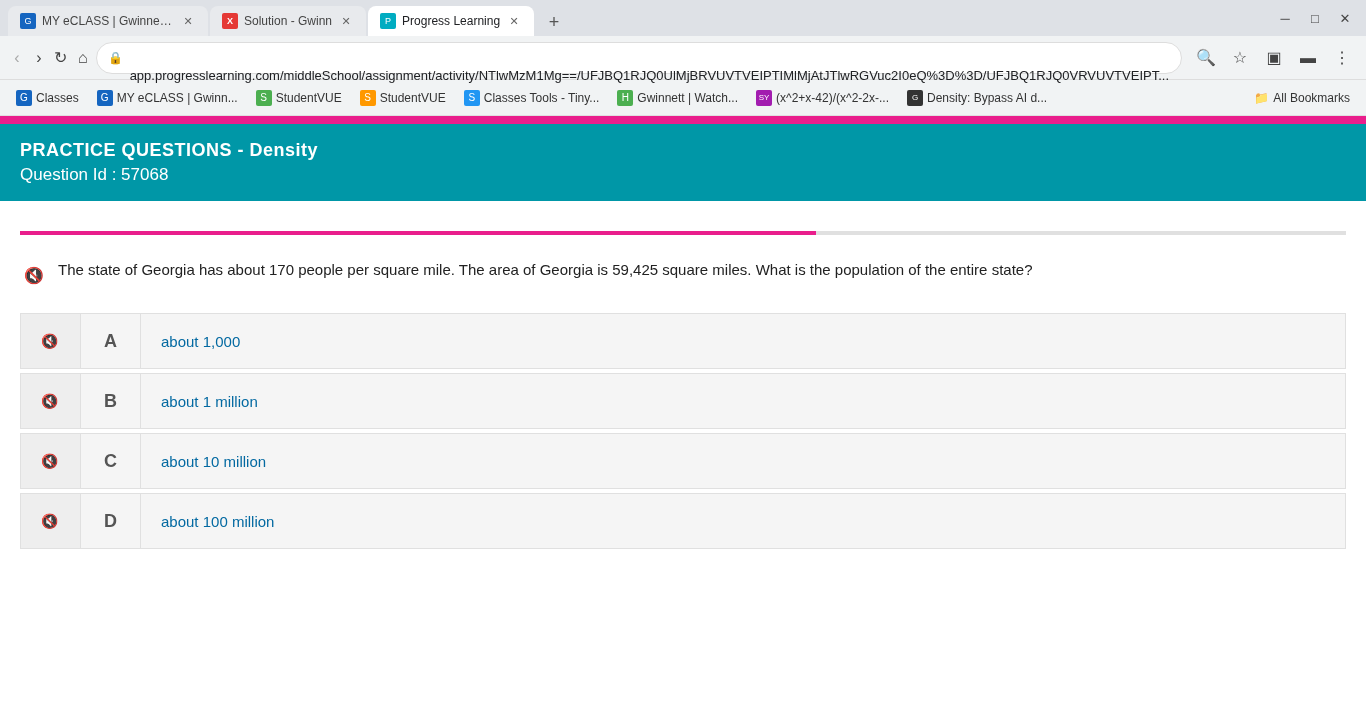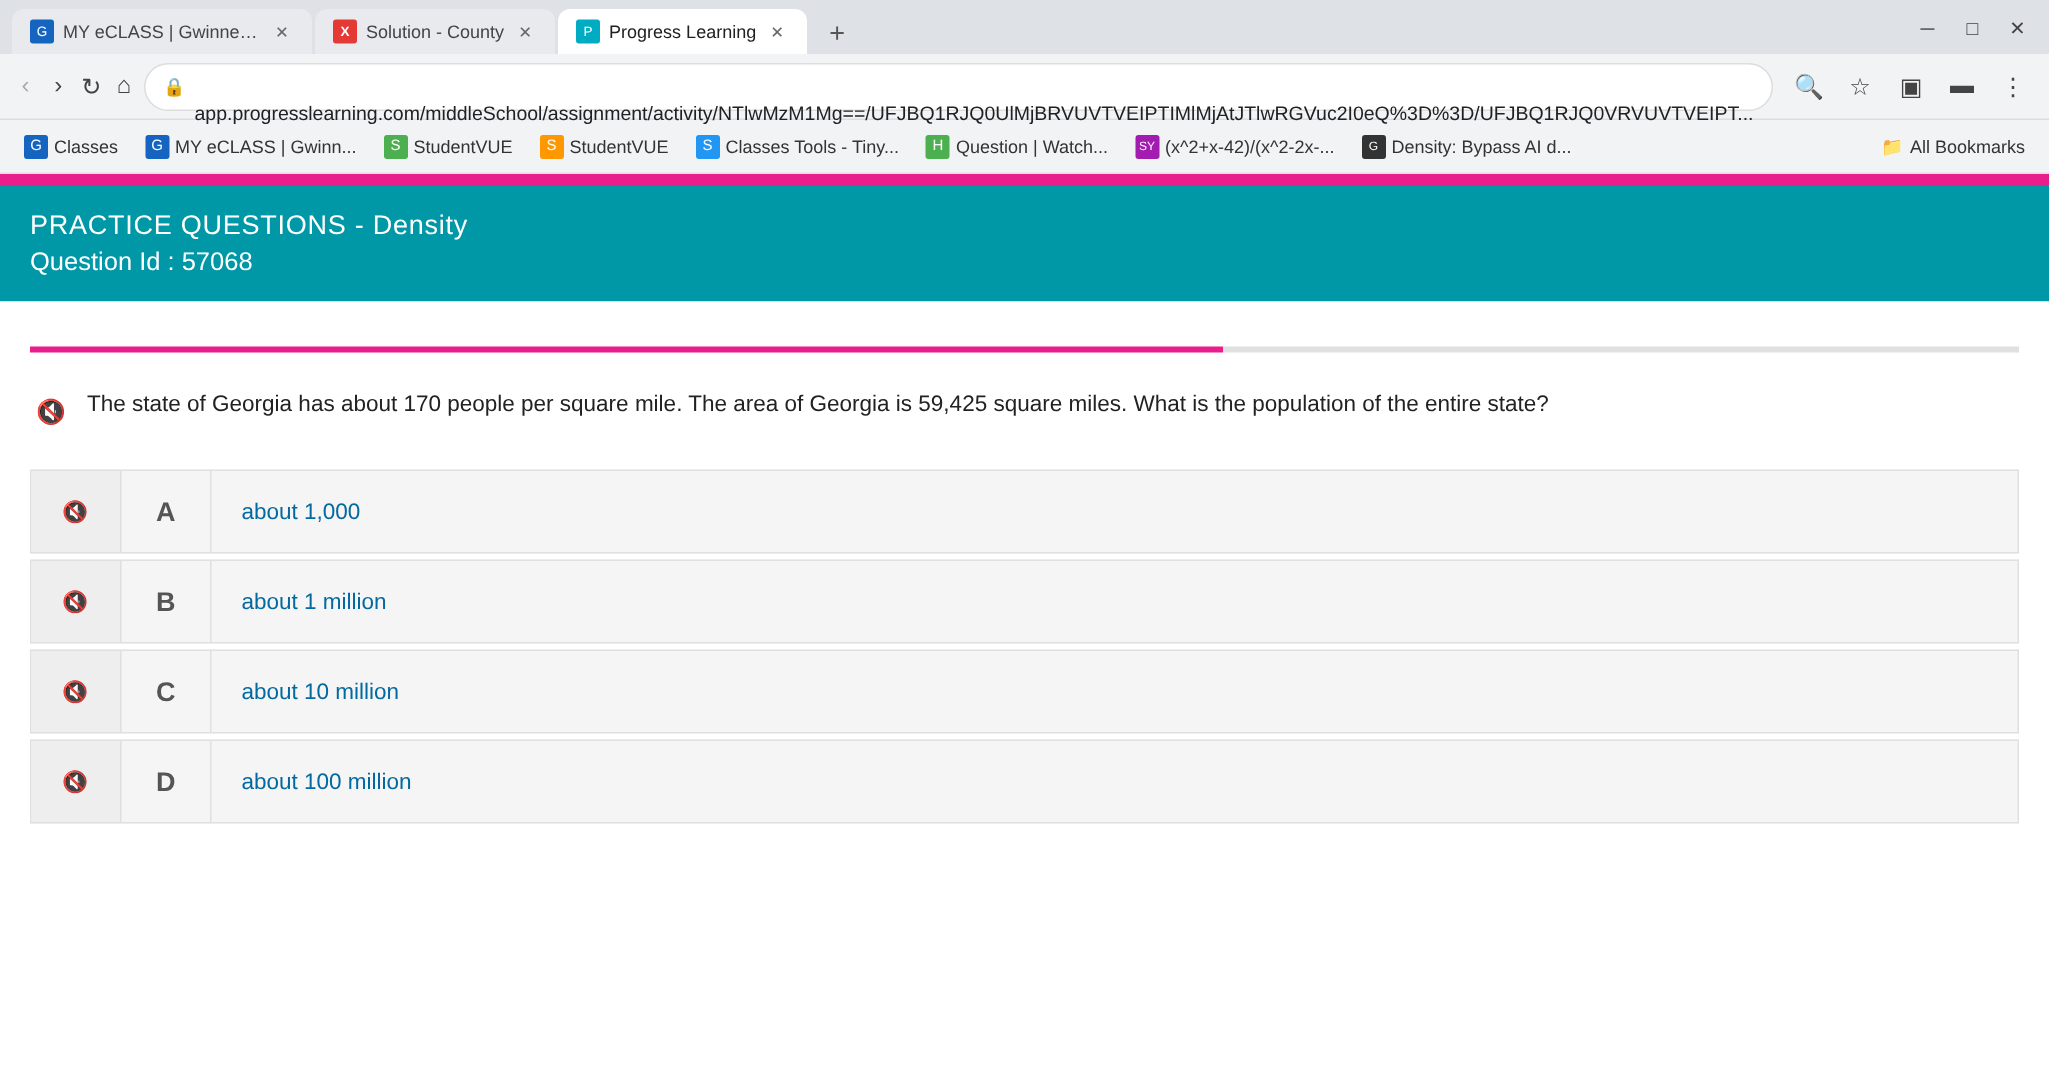--- a/index.html
+++ b/index.html
@@ -208,21 +208,21 @@
       background: #e91e8c;
     }
     
     .practice-header {
       background: #0097a7;
       padding: 16px 20px 16px 20px;
       color: white;
     }
     .practice-title {
       font-size: 18px;
-      font-weight: normal;
+      font-weight: bold;
       letter-spacing: 0.5px;
     }
     .question-id {
       font-size: 17px;
       margin-top: 4px;
     }
 
     
     .question-area {
       padding: 30px 20px 20px 20px;
@@ -312,21 +312,21 @@
     <div class="tab-strip">
 
       <div class="tab">
         <div class="tab-favicon" style="background:#1565c0;color:white;font-size:9px;">G</div>
         <span class="tab-label">MY eCLASS | Gwinnett County...</span>
         <div class="tab-close">✕</div>
       </div>
 
       <div class="tab">
         <div class="tab-favicon" style="background:#e53935;color:white;font-size:9px;font-weight:bold;">X</div>
-        <span class="tab-label">Solution - County</span>
+        <span class="tab-label">Solution - Gwinn</span>
         <div class="tab-close">✕</div>
       </div>
 
       <div class="tab active">
         <div class="tab-favicon" style="background:#00acc1;color:white;font-size:9px;">P</div>
         <span class="tab-label">Progress Learning</span>
         <div class="tab-close">✕</div>
       </div>
 
       <div class="new-tab-btn">+</div>
@@ -373,21 +373,21 @@
     <div class="bookmark-item">
       <div class="bookmark-favicon" style="background:#ff9800;color:white;">S</div>
       <span>StudentVUE</span>
     </div>
     <div class="bookmark-item">
       <div class="bookmark-favicon" style="background:#2196f3;color:white;">S</div>
       <span>Classes Tools - Tiny...</span>
     </div>
     <div class="bookmark-item">
       <div class="bookmark-favicon" style="background:#4caf50;color:white;">H</div>
-      <span>Question | Watch...</span>
+      <span>Gwinnett | Watch...</span>
     </div>
     <div class="bookmark-item">
       <div class="bookmark-favicon" style="background:#a21caf;color:white;font-size:8px;">SY</div>
       <span>(x^2+x-42)/(x^2-2x-...</span>
     </div>
     <div class="bookmark-item">
       <div class="bookmark-favicon" style="background:#333;color:white;font-size:8px;">G</div>
       <span>Density: Bypass AI d...</span>
     </div>
     <div class="bookmarks-spacer"></div>

